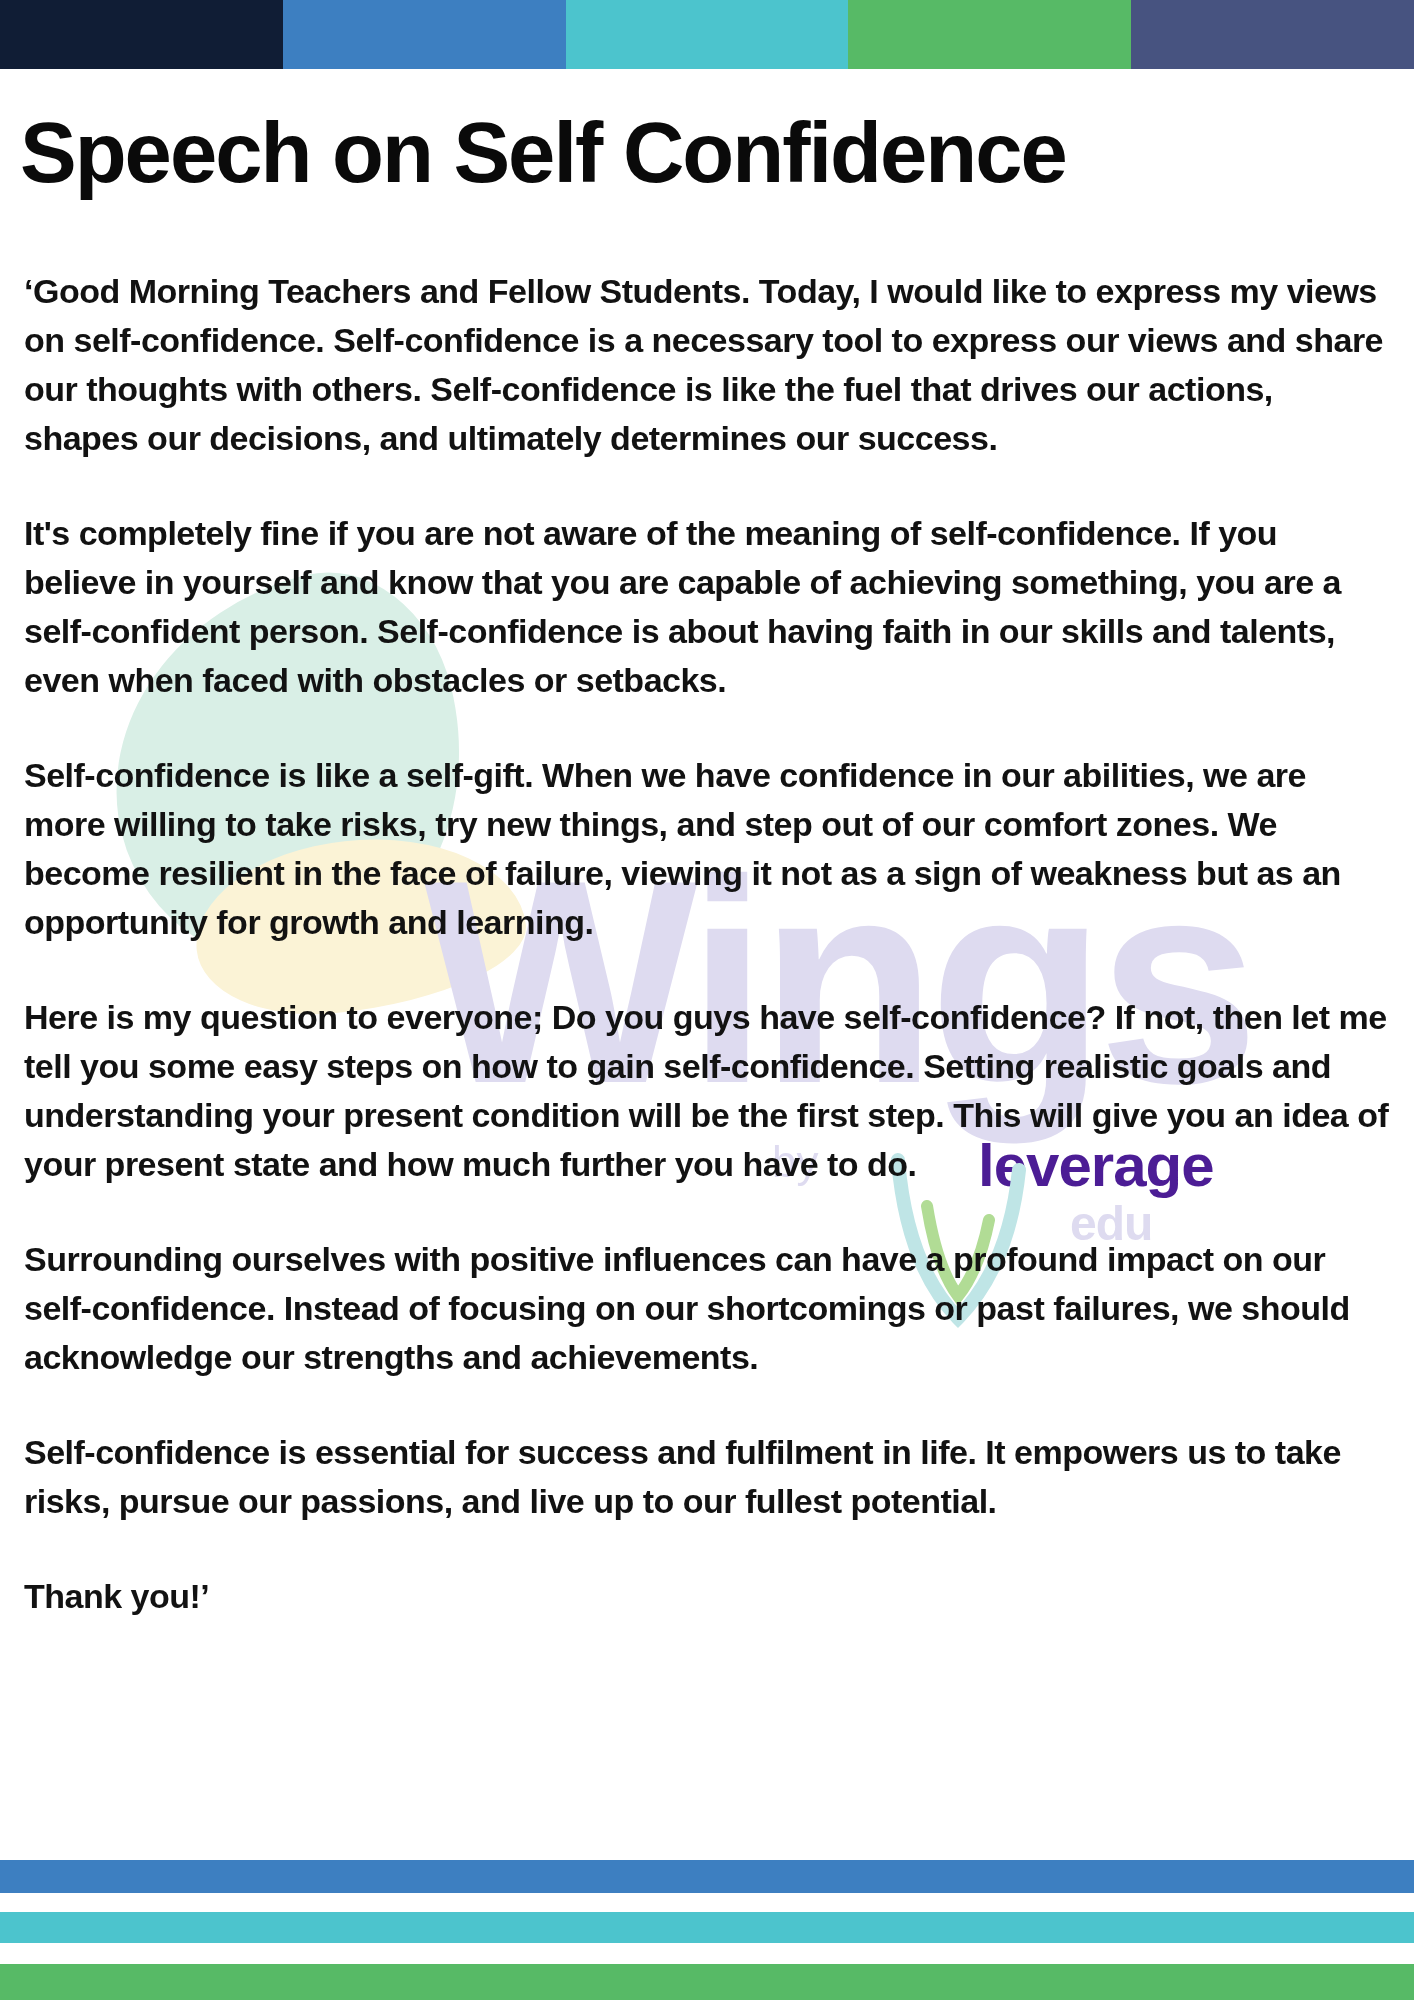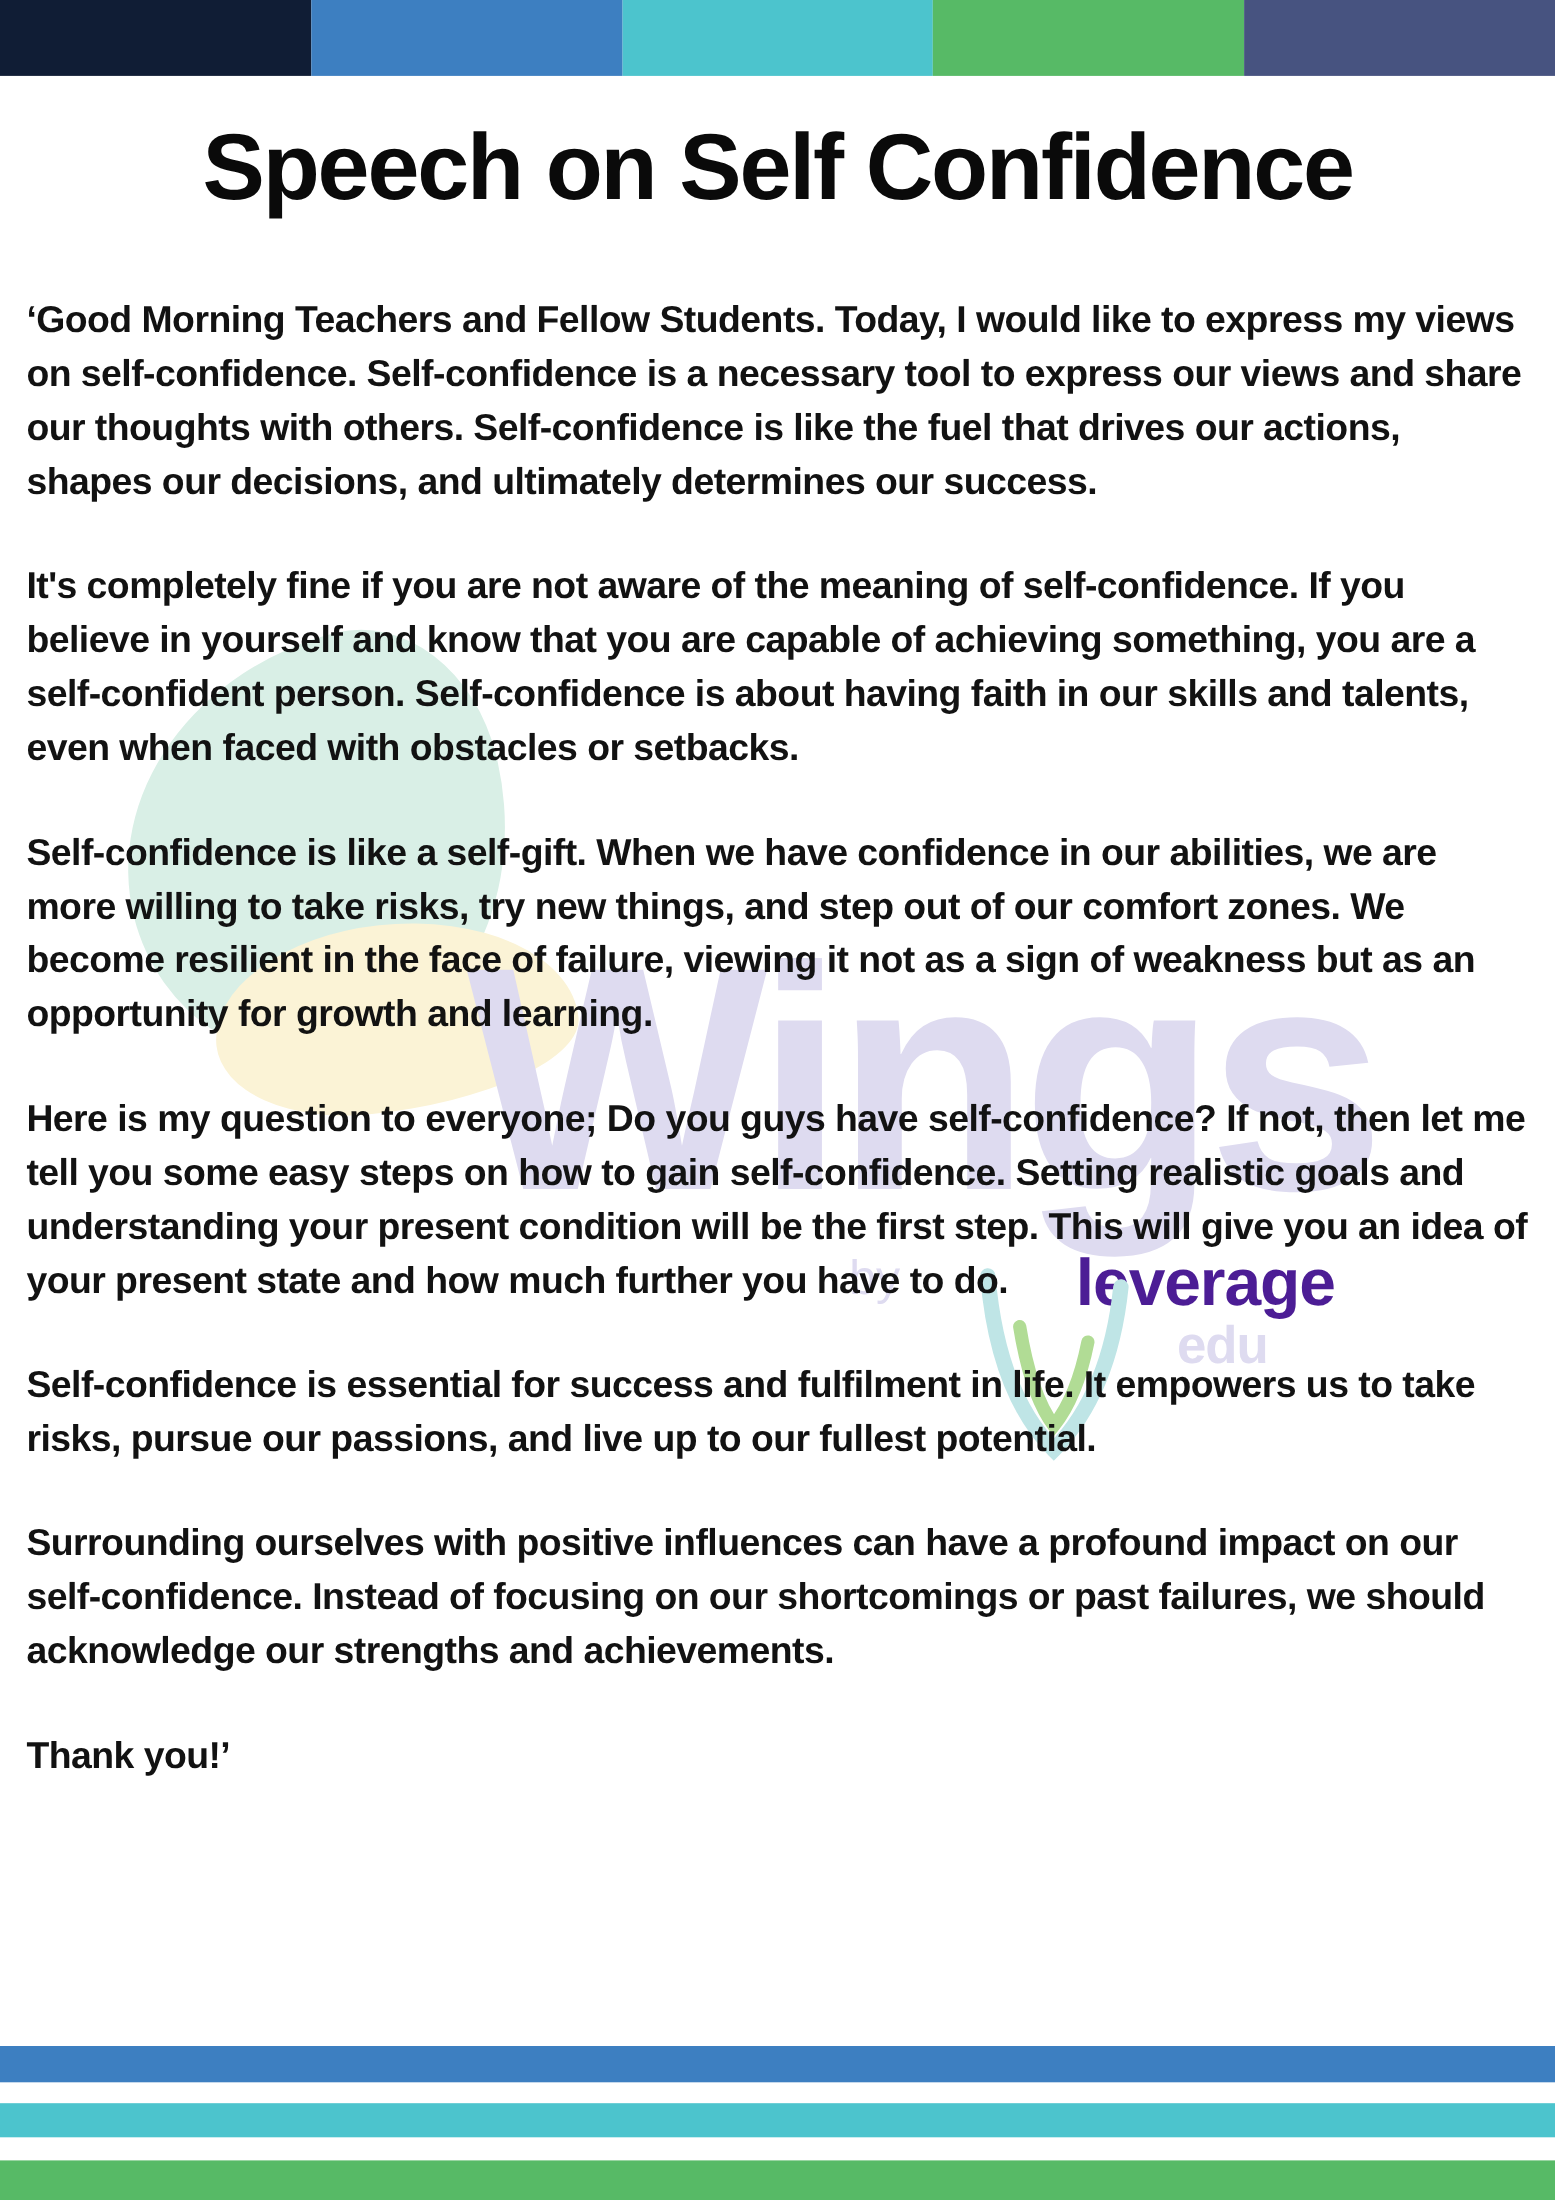--- a/index.html
+++ b/index.html
@@ -14,26 +14,27 @@
   
   .top-band{
     position:absolute;top:0;left:0;right:0;height:69px;
     display:flex;
   }
   .band-seg{flex:1 1 0;}
   
   .title{
     position:relative;z-index:2;
     margin:110px 0 0 0;
-    text-align:center;
+    text-align:left;
     font-size:85px;
     font-weight:bold;
     letter-spacing:-2px;
     color:#0a0a0a;
     line-height:1;
+    padding-left:20px;
   }
   
   .content{
     position:relative;z-index:2;
     margin-top:72px;
     padding:0 24px;
     font-size:34px;
     font-weight:bold;
     line-height:49px;
     letter-spacing:-0.5px;
@@ -105,22 +106,22 @@
     </svg>
   </div>
 
   <h1 class="title">Speech on Self Confidence</h1>
 
   <div class="content">
     <p>‘Good Morning Teachers and Fellow Students. Today, I would like to express my views on self-confidence. Self-confidence is a necessary tool to express our views and share our thoughts with others. Self-confidence is like the fuel that drives our actions, shapes our decisions, and ultimately determines our success.</p>
     <p>It's completely fine if you are not aware of the meaning of self-confidence. If you believe in yourself and know that you are capable of achieving something, you are a self-confident person. Self-confidence is about having faith in our skills and talents, even when faced with obstacles or setbacks.</p>
     <p>Self-confidence is like a self-gift. When we have confidence in our abilities, we are more willing to take risks, try new things, and step out of our comfort zones. We become resilient in the face of failure, viewing it not as a sign of weakness but as an opportunity for growth and learning.</p>
     <p>Here is my question to everyone; Do you guys have self-confidence? If not, then let me tell you some easy steps on how to gain self-confidence. Setting realistic goals and understanding your present condition will be the first step. This will give you an idea of your present state and how much further you have to do.</p>
+    <p>Surrounding ourselves with positive influences can have a profound impact on our self-confidence. Instead of focusing on our shortcomings or past failures, we should acknowledge our strengths and achievements.</p>
     <p>Self-confidence is essential for success and fulfilment in life. It empowers us to take risks, pursue our passions, and live up to our fullest potential.</p>
-    <p>Surrounding ourselves with positive influences can have a profound impact on our self-confidence. Instead of focusing on our shortcomings or past failures, we should acknowledge our strengths and achievements.</p>
     <p>Thank you!’</p>
   </div>
 
   <div class="stripe stripe-blue" style="background-color: rgb(61, 127, 193);"></div>
   <div class="stripe stripe-teal" style="background-color: rgb(76, 196, 205);"></div>
   <div class="stripe stripe-green" style="background-color: rgb(87, 186, 102);"></div>
 
 </div>
 
 </body></html>

